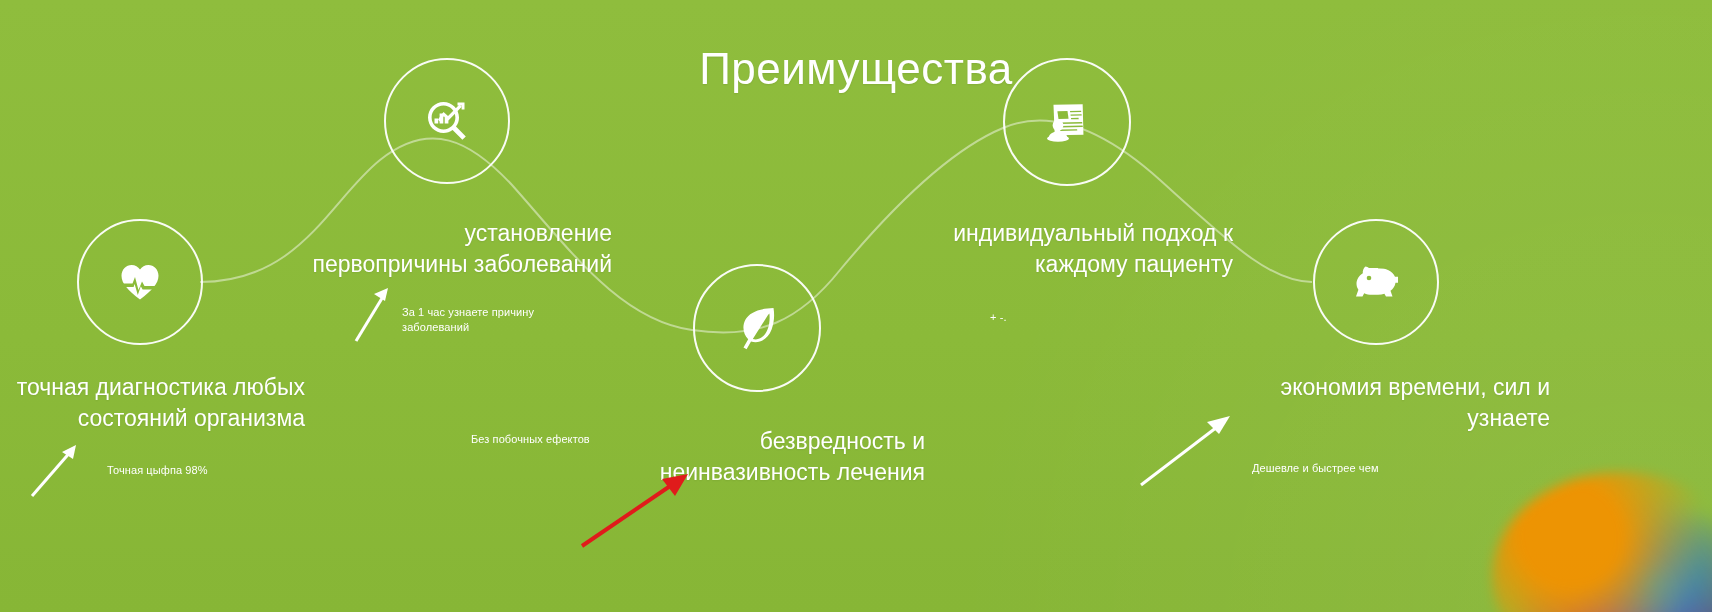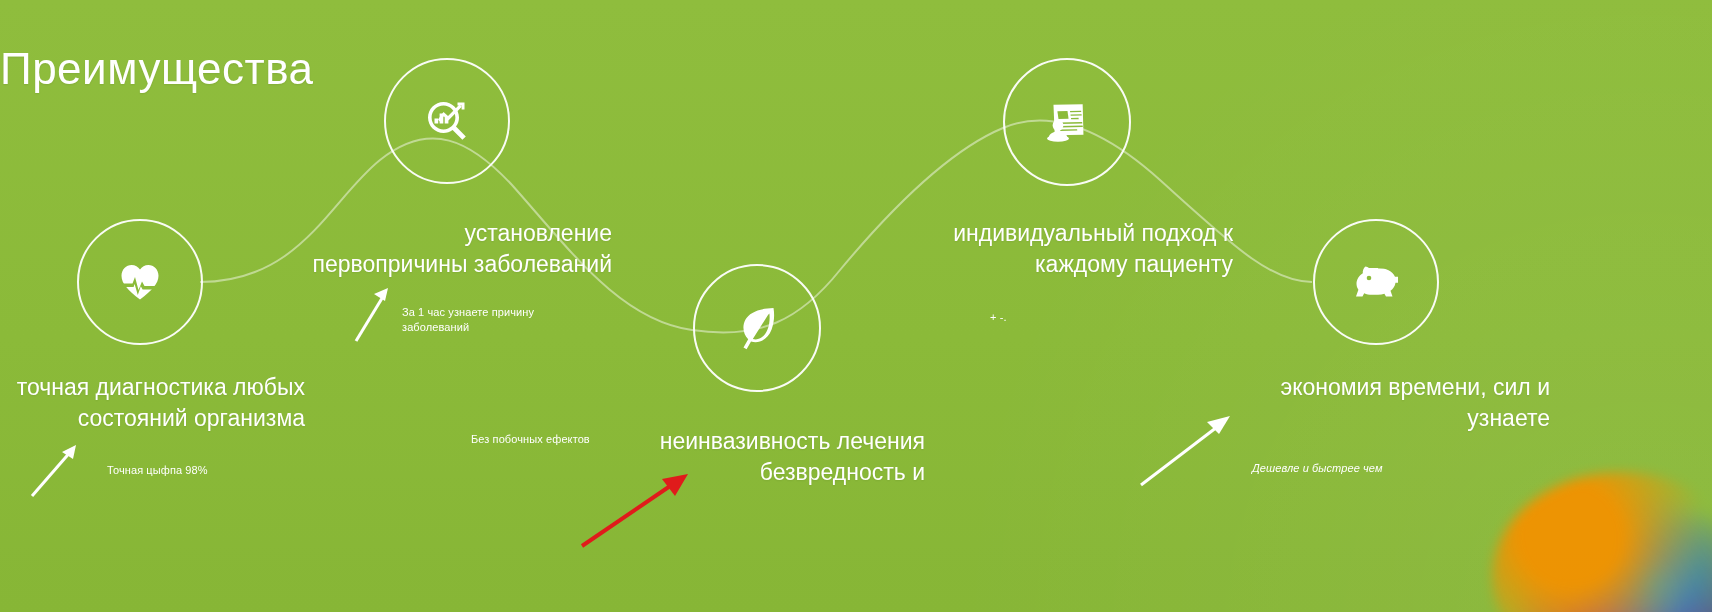--- a/index.html
+++ b/index.html
@@ -12,21 +12,21 @@
   #stage{
     position:absolute;inset:0;
     background:
       radial-gradient(circle at 96% 100%, rgba(255,255,255,0.05) 0%, rgba(255,255,255,0) 40%),
       linear-gradient(180deg,#8fbd3d 0%, #8bba39 55%, #87b636 100%);
     overflow:hidden;
   }
   .wave-svg{position:absolute;left:0;top:0;width:1712px;height:612px;pointer-events:none;}
 
   .page-title{
-    position:absolute;left:0;right:0;top:44px;text-align:left;
+    position:absolute;left:0;right:0;top:44px;text-align:center;
     color:#ffffff;font-size:44px;font-weight:300;letter-spacing:0.5px;
     text-shadow:0 1px 2px rgba(0,0,0,0.08);
   }
 
   .node{position:absolute;}
   .circle{
     position:absolute;border-radius:50%;
     border:2px solid rgba(255,255,255,0.95);
     box-sizing:border-box;
     display:flex;align-items:center;justify-content:center;
@@ -101,22 +101,22 @@
 
   <div class="node">
     <div class="circle" style="left:693px;top:264px;width:128px;height:128px;">
       <span>
         <svg width="40" height="44" viewBox="0 0 40 44">
           <path fill="#ffffff" d="M36.5 2 C22 2.5 12.5 6.5 8.5 13.5 C4.8 20 6.2 28.3 11.2 33.3 L6.5 41.5 L9.6 43.2 L14 35.5 C22 38.5 31 33 34.6 23.5 C37.4 16 37.6 8.5 36.5 2 Z M32.4 7.4 C33 12.9 32.5 18.5 30.4 23.8 C27.8 30.6 21.6 34.9 15.8 32.9 L31 9 Z"></path>
         </svg>
       </span>
     </div>
     <div class="node-label" style="left:595px;top:426px;width:330px;">
+      <div>безвредность и</div>
       <div>неинвазивность лечения</div>
-      <div>безвредность и</div>
     </div>
   </div>
 
   <div class="node">
     <div class="circle" style="left:1003px;top:58px;width:128px;height:128px;">
       <span>
         <svg width="46" height="44" viewBox="0 0 46 44">
           <g transform="rotate(-8 23 22)">
             <path fill="#ffffff" d="M12 3 L41 6.5 L37.5 37 L9 33.5 Z"></path>
             <path fill="#8cbb3a" d="M15 10 L25 11.2 L25 19 L15 17.8 Z"></path>
@@ -172,18 +172,18 @@
     <path d="M118 8 L92 13 L105 30 Z" fill="#e01b1b"></path>
   </svg>
   <div class="annot" style="left:471px;top:432px;">Без побочных ефектов</div>
 
   <div class="annot" style="left:990px;top:310px;">+ -.</div>
 
   <svg class="annot-arrow" style="left:1135px;top:410px;" width="105" height="80" viewBox="0 0 105 80">
     <path d="M6 75 L86 14" stroke="#ffffff" stroke-width="3" fill="none"></path>
     <path d="M95 6 L72 12 L84 24 Z" fill="#ffffff"></path>
   </svg>
-  <div class="annot" style="left:1252px;top:461px;width:240px;font-style:italic;">
+  <div class="annot" style="left:1252px;top:461px;width:240px;">
     <div>Дешевле и быстрее чем</div>
   </div>
 
   <div class="blob"></div>
 </div>
 
 </body></html>

